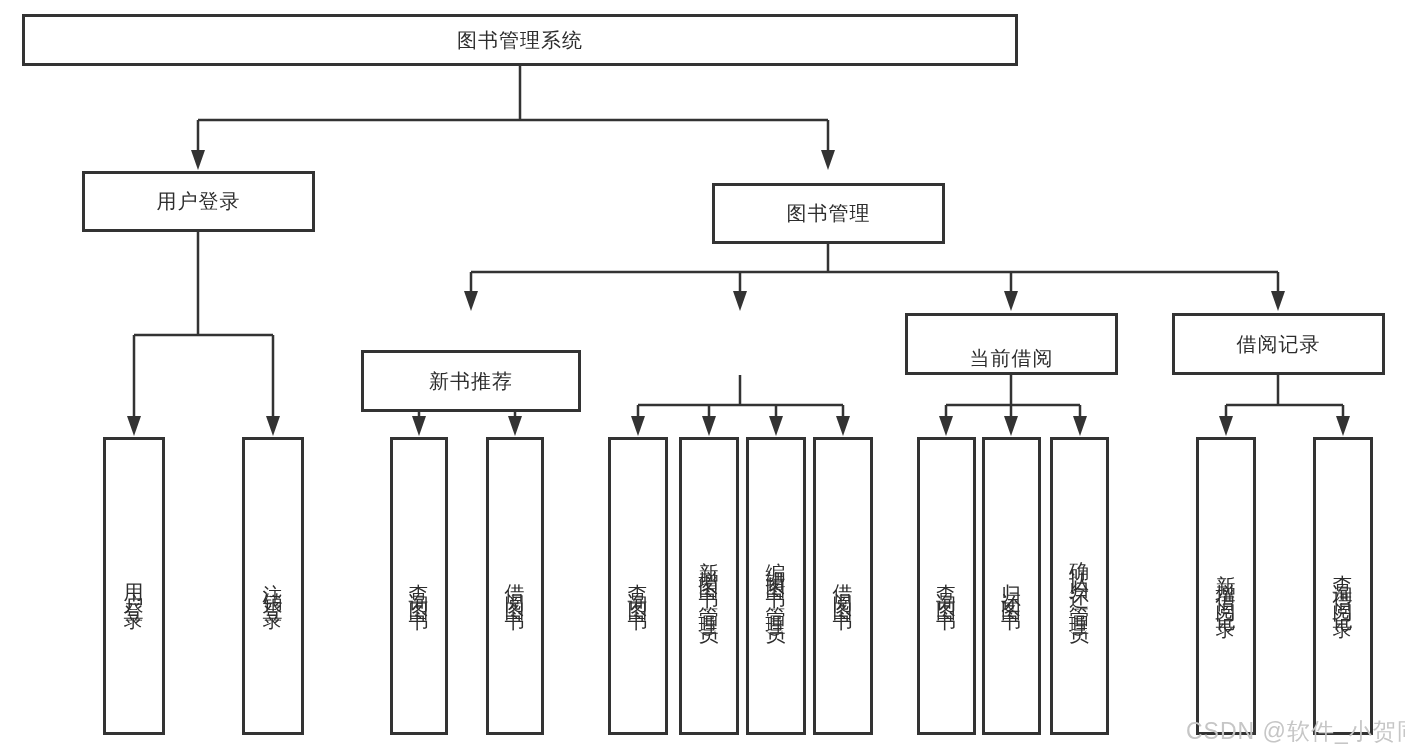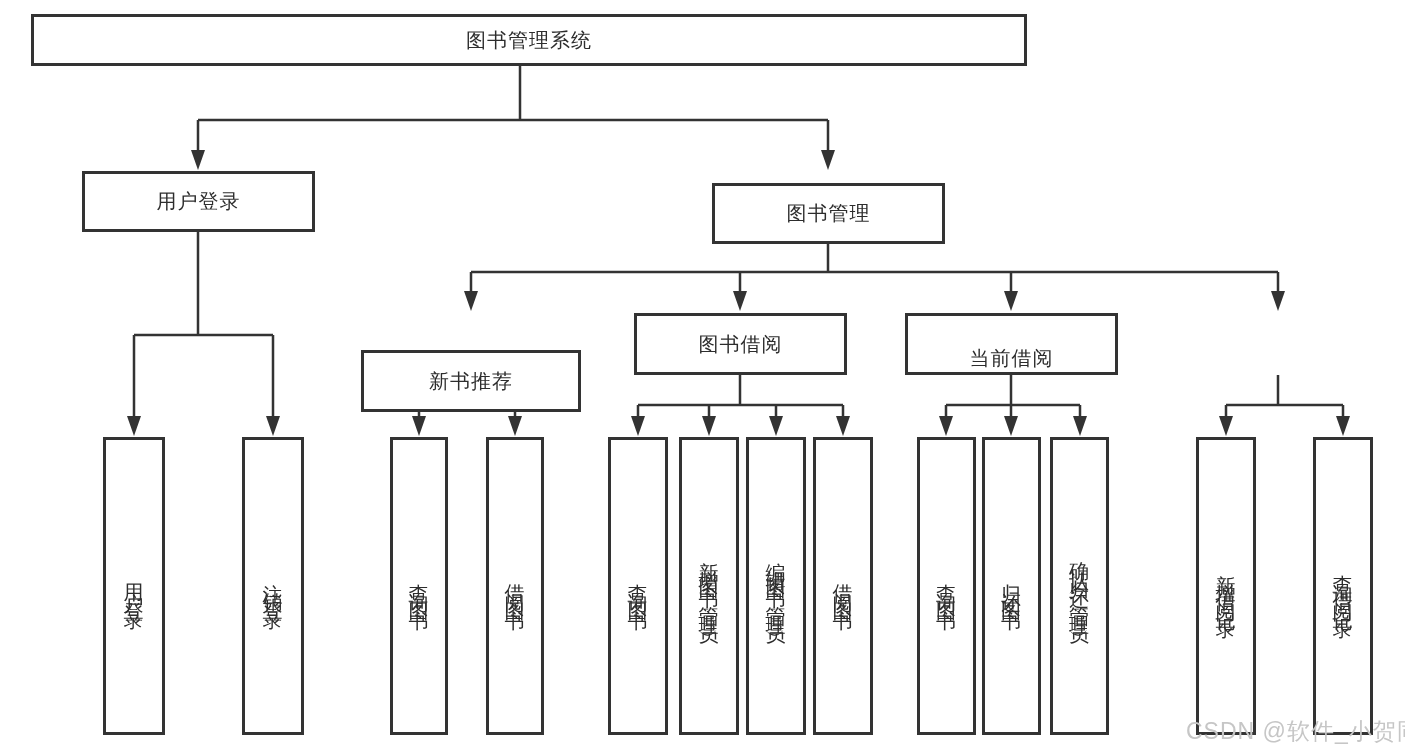--- a/index.html
+++ b/index.html
@@ -28,21 +28,21 @@
     border: 3px solid #333333;
     display: flex;
     align-items: center;
     justify-content: center;
     color: #2d2d2d;
     font-size: 20px;
     letter-spacing: 1px;
     white-space: nowrap;
     z-index: 2;
   }
-  .root-box   { left: 22px;  top: 14px;  width: 996px; height: 52px; margin-left: 9px; }
+  .root-box   { left: 22px;  top: 14px;  width: 996px; height: 52px; }
   .l2-a       { left: 82px;  top: 171px; width: 233px; height: 61px; }
   .l2-b       { left: 712px; top: 171px; width: 233px; height: 61px; margin-top: 12px; }
   .l3-a       { left: 361px; top: 313px; width: 220px; height: 62px; margin-top: 37px; }
   .l3-b       { left: 634px; top: 313px; width: 213px; height: 62px; }
   .l3-c       { left: 905px; top: 313px; width: 213px; height: 62px; align-items: flex-end; }
   .l3-d       { left: 1172px;top: 313px; width: 213px; height: 62px; }
   .leaf {
     position: absolute;
     top: 437px;
     height: 298px;
@@ -139,26 +139,26 @@
   <div class="box l2-a">
     <span>用户登录</span>
   </div>
   <div class="box l2-b">
     <span>图书管理</span>
   </div>
 
   <div class="box l3-a">
     <span>新书推荐</span>
   </div>
-  <div class="box l3-b">
-    <span>图书借阅</span>
-  </div>
   <div class="box l3-c">
     <span>当前借阅</span>
   </div>
+  <div class="box l3-d">
+    <span>借阅记录</span>
+  </div>
 
   <div class="leaf g1a">
     <span class="vtext">用户登录</span>
   </div>
   <div class="leaf g1b">
     <span class="vtext">注销登录</span>
   </div>
 
   <div class="leaf g2a">
     <span class="vtext">查询图书</span>

